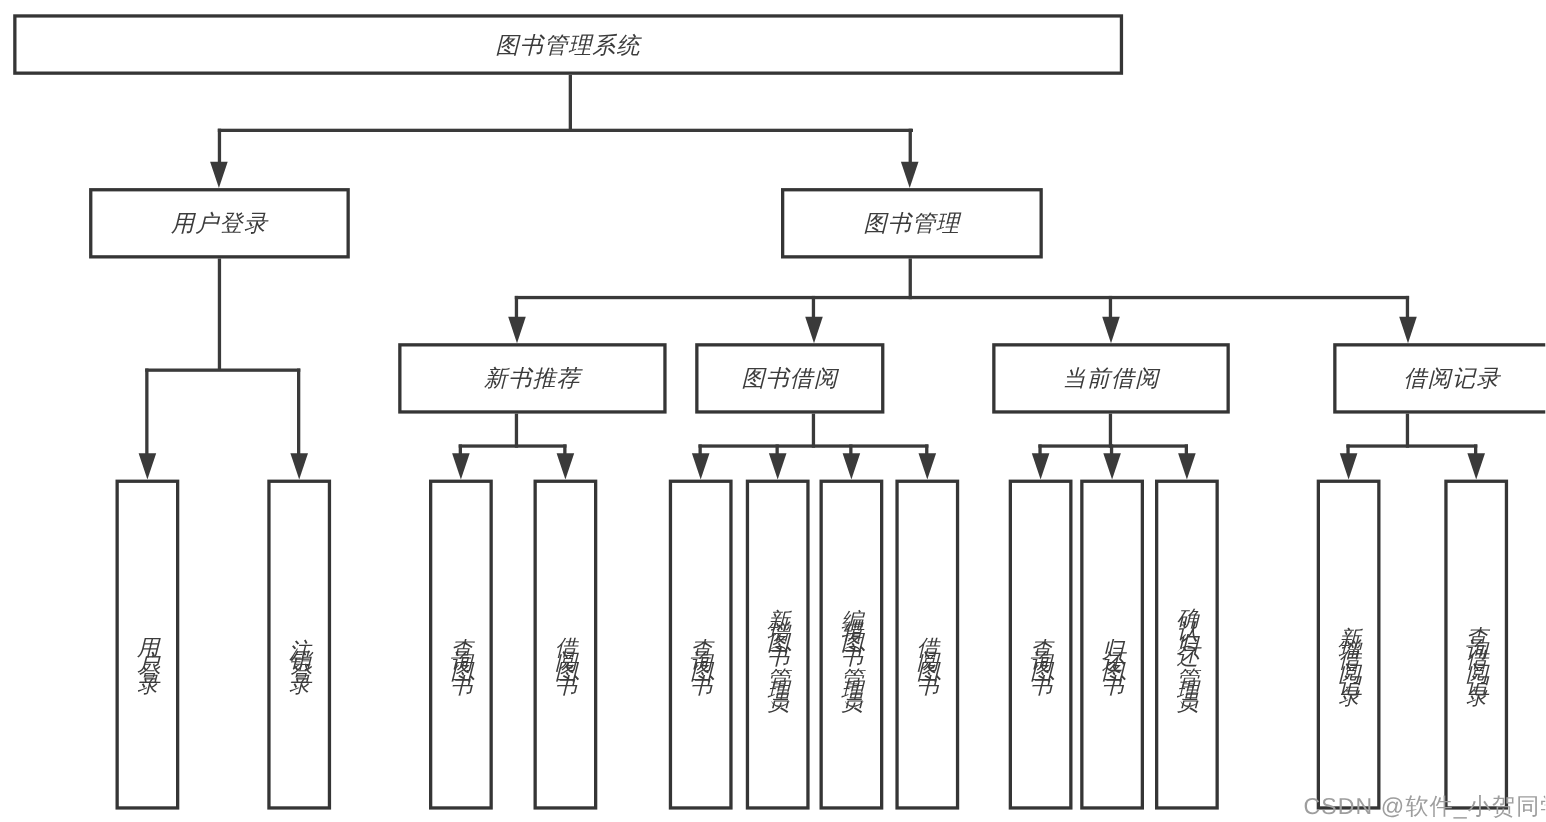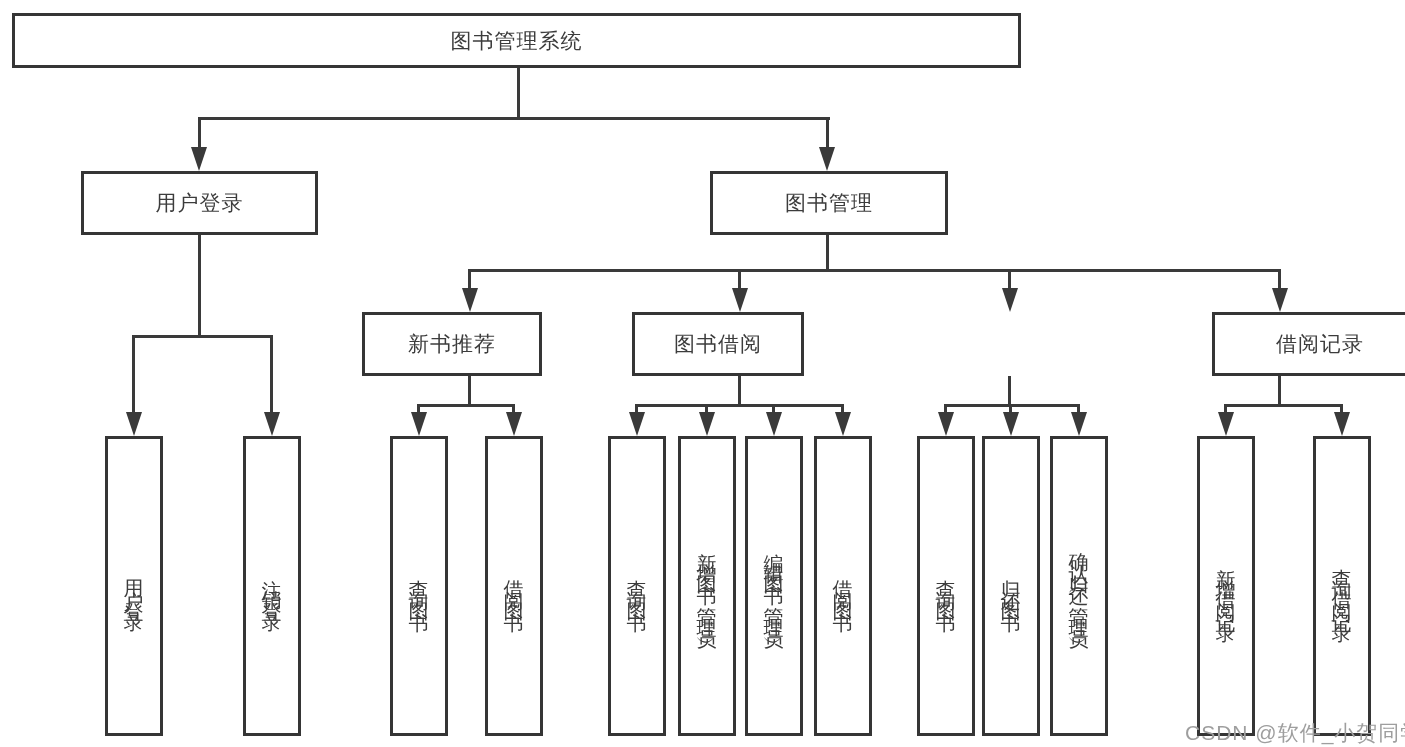--- a/index.html
+++ b/index.html
@@ -20,20 +20,21 @@
     box-sizing: border-box;
     border: 3px solid #353535;
     background: #ffffff;
     display: flex;
     align-items: center;
     justify-content: center;
     color: #3c3c3c;
     font-size: 21px;
     letter-spacing: 1px;
     text-align: center;
+    font-style: italic;
   }
   .hnode { height: 64px; }
   .vnode {
     top: 436px;
     width: 58px;
     height: 300px;
     writing-mode: vertical-rl;
     text-orientation: mixed;
     font-size: 20px;
     letter-spacing: 11px;
@@ -89,22 +90,23 @@
   <div class="ln" style="left:468px;  top:269px; width:813px; height:3px;"></div>
   <div class="ln" style="left:468px;  top:269px; width:3px;   height:26px;"></div>
   <div class="ln" style="left:738px;  top:269px; width:3px;   height:26px;"></div>
   <div class="ln" style="left:1008px; top:269px; width:3px;   height:26px;"></div>
   <div class="ln" style="left:1278px; top:269px; width:3px;   height:26px;"></div>
   <div class="arrow" style="left:462px;  top:288px;"></div>
   <div class="arrow" style="left:732px;  top:288px;"></div>
   <div class="arrow" style="left:1002px; top:288px;"></div>
   <div class="arrow" style="left:1272px; top:288px;"></div>
 
-  <div class="node hnode" style="left:362px;  top:312px; width:180px;">新书推荐</div>
+  <div class="node hnode" style="left:362px;  top:312px; width:244px;">新书推荐</div>
   <div class="node hnode" style="left:632px;  top:312px; width:172px;">图书借阅</div>
+  <div class="node hnode" style="left:902px;  top:312px; width:216px;">当前借阅</div>
   <div class="node hnode" style="left:1172px; top:312px; width:216px;margin-left:40px;">借阅记录</div>
 
   <div class="ln" style="left:468px; top:376px; width:3px;  height:31px;"></div>
   <div class="ln" style="left:417px; top:404px; width:98px; height:3px;"></div>
   <div class="ln" style="left:417px; top:404px; width:3px;  height:14px;"></div>
   <div class="ln" style="left:512px; top:404px; width:3px;  height:14px;"></div>
   <div class="arrow" style="left:411px; top:412px;"></div>
   <div class="arrow" style="left:506px; top:412px;"></div>
 
   <div class="ln" style="left:738px; top:376px; width:3px;   height:31px;"></div>

